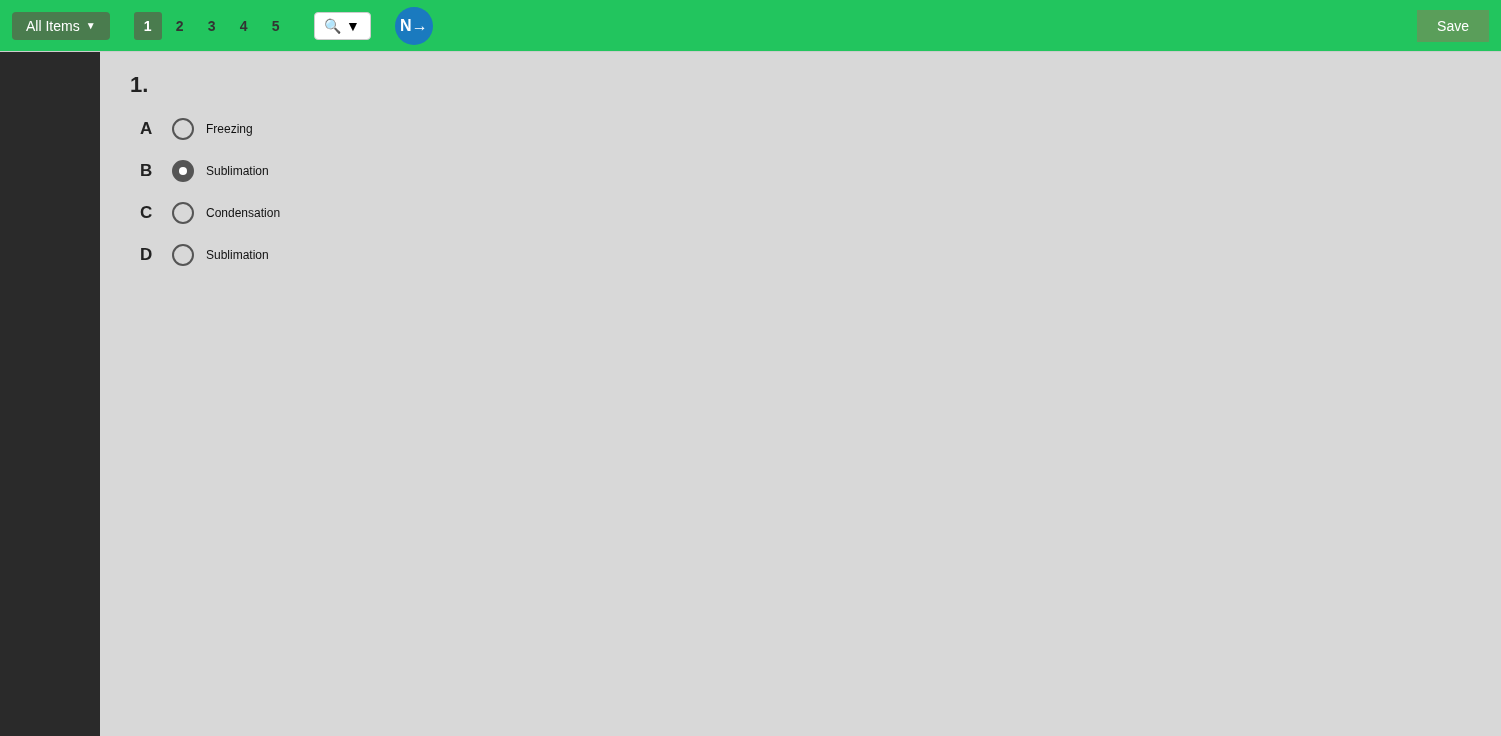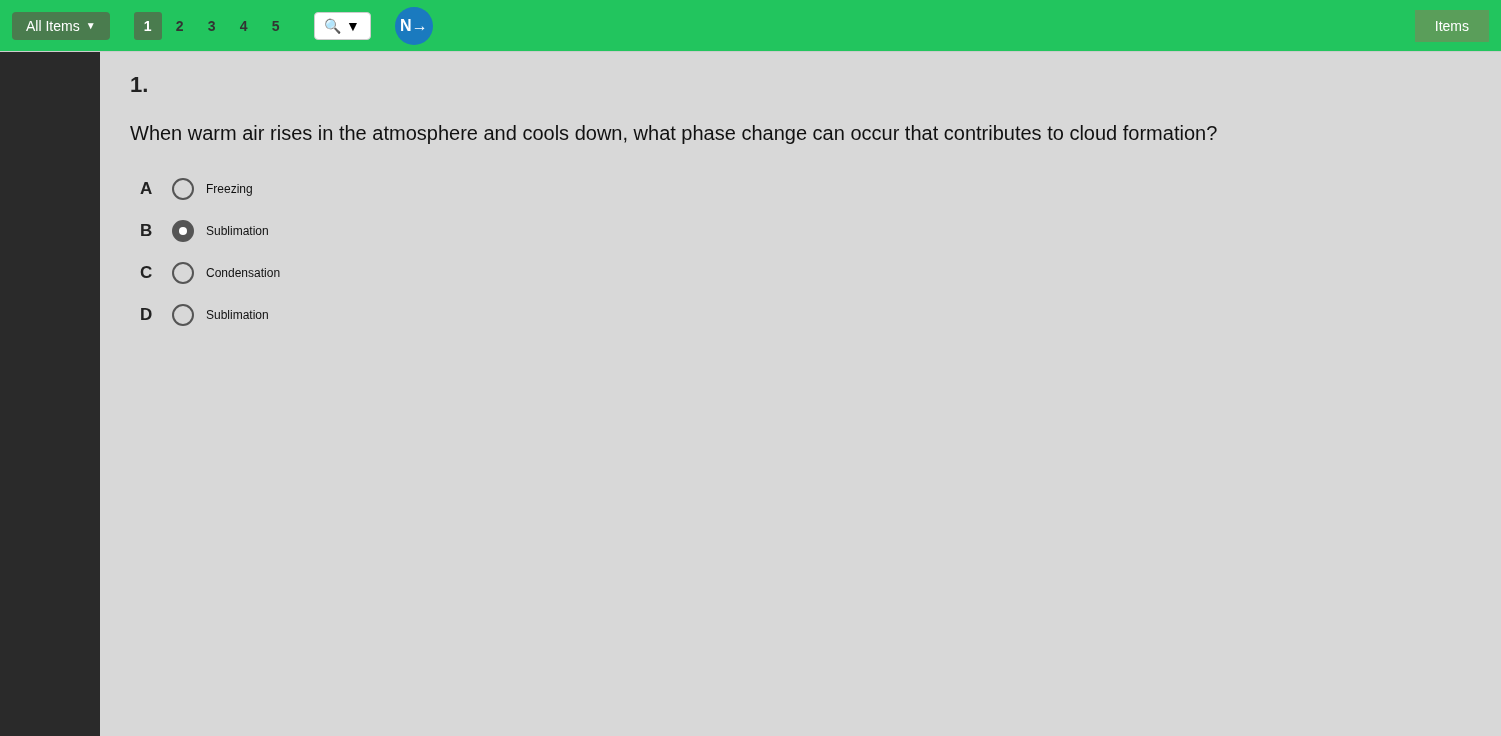--- a/index.html
+++ b/index.html
@@ -239,31 +239,30 @@
 
   <button class="search-btn">
     <span>🔍</span>
     <span>▼</span>
   </button>
 
   <div class="next-btn">
     <span>N→</span>
   </div>
 
-  <button class="save-btn">Items</button>
+  <button class="save-btn">Save</button>
 </div>
 
 <div class="layout">
   <div class="left-sidebar"></div>
 
   <div class="content-wrapper">
 
     <div class="question-area">
       <div class="question-number">1.</div>
-      <div class="question-text">When warm air rises in the atmosphere and cools down, what phase change can occur that contributes to cloud formation?</div>
 
       <div class="options-list">
 
         <div class="option-item">
           <span class="option-letter">A</span>
           <div class="radio-circle"></div>
           <span class="option-label">Freezing</span>
         </div>
 
         <div class="option-item">

